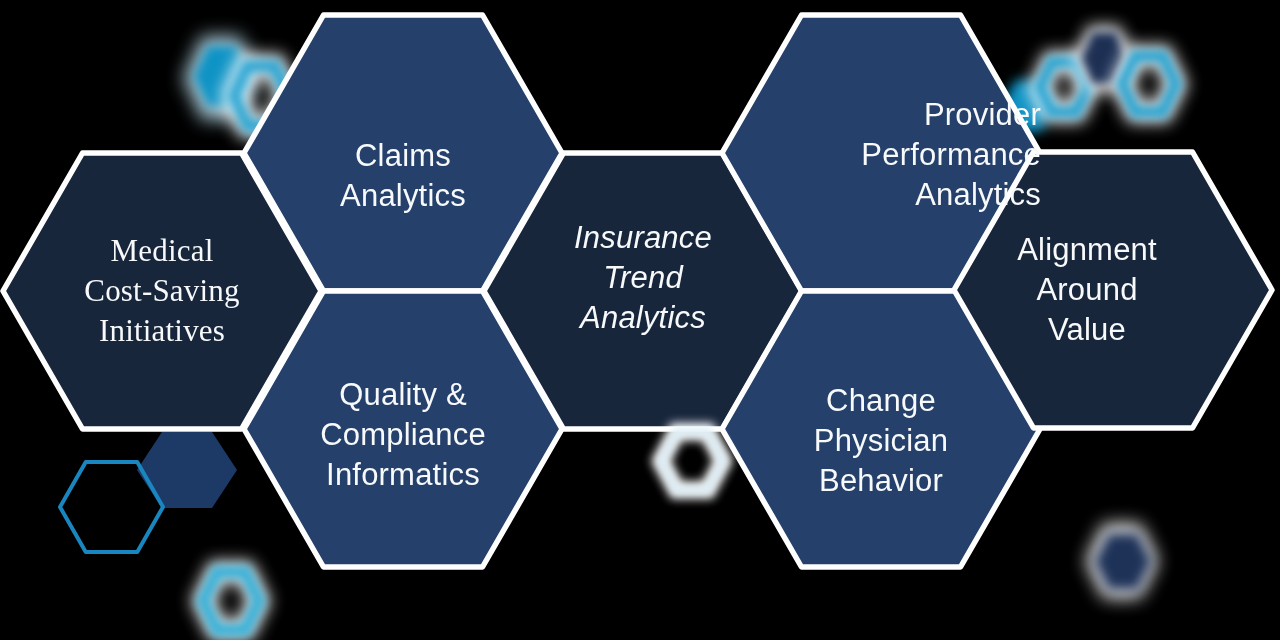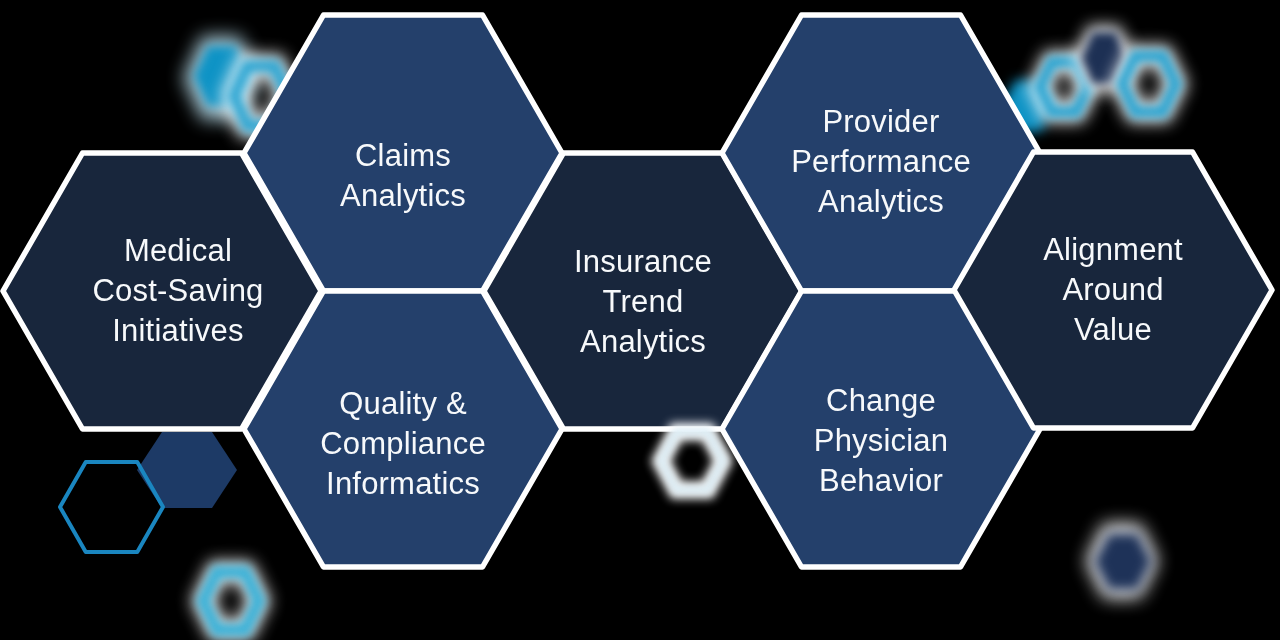--- a/index.html
+++ b/index.html
@@ -77,34 +77,34 @@
       <polygon class="hex" points="801.5,291 960.5,291 1040,429 960.5,567 801.5,567 722,429" fill="#24406b"></polygon>
       <polygon class="hex" points="1033.5,152 1192.5,152 1272,290 1192.5,428 1033.5,428 954,290" fill="#18263c"></polygon>
     </g>
 
     <g>
       <polygon class="blur5" points="676.5,432 707.5,432 723,461 707.5,490 676.5,490 661,461" fill="none" stroke-width="18" opacity="0.95" stroke="#ffffff"></polygon>
       <polygon class="blur3" points="676.5,432 707.5,432 723,461 707.5,490 676.5,490 661,461" fill="none" stroke-width="8" opacity="0.8" stroke="#d7ecf6"></polygon>
     </g>
   </svg>
 
-  <div class="hex-label" style="left:18px;   top:231px;">Medical
+  <div class="hex-label" style="left:2px;   top:231px;font-family:Liberation Serif, serif;">Medical
 Cost-Saving
 Initiatives</div>
   <div class="hex-label" style="left:243px; top:113px;margin-top:23px;">Claims
 Analytics</div>
-  <div class="hex-label" style="left:243px; top:384px;">Quality &amp;
+  <div class="hex-label" style="left:243px; top:375px;">Quality &amp;
 Compliance
 Informatics</div>
-  <div class="hex-label" style="left:483px; top:242px;">Insurance
+  <div class="hex-label" style="left:483px; top:218px;font-style:italic;">Insurance
 Trend
 Analytics</div>
-  <div class="hex-label" style="left:721px; top:102px;">Provider
+  <div class="hex-label" style="left:721px; top:95px;text-align:right;">Provider
 Performance
 Analytics</div>
   <div class="hex-label" style="left:721px; top:369px;margin-top:12px;">Change
 Physician
 Behavior</div>
-  <div class="hex-label" style="left:953px; top:230px;">Alignment
+  <div class="hex-label" style="left:927px; top:230px;">Alignment
 Around
 Value</div>
 
 </div>
 
 </body></html>

